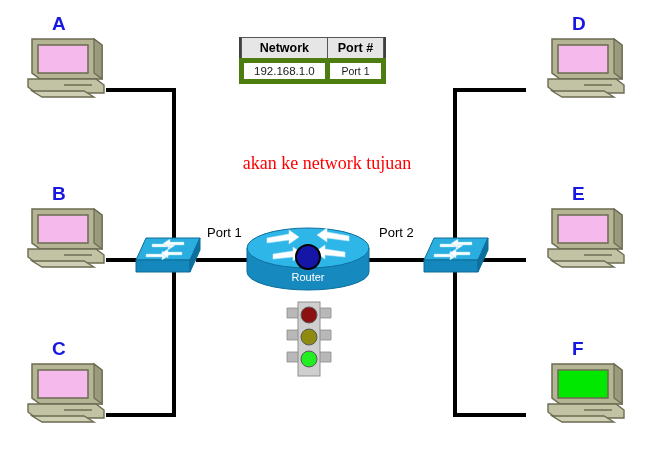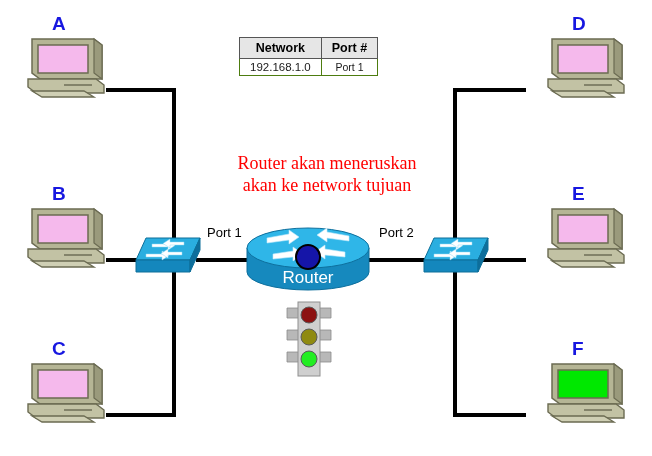--- a/index.html
+++ b/index.html
@@ -44,21 +44,21 @@
   .switch { position: absolute; width: 72px; height: 44px; }
 
   
   .router { position: absolute; width: 126px; height: 74px; }
   .router-text {
     position: absolute;
     left: 0; right: 0;
     bottom: 8px;
     text-align: center;
     color: #ffffff;
-    font-size: 17px;
+    font-size: 11px;
     line-height: 17px;
   }
 
   
   .port-label {
     position: absolute;
     font-size: 13px;
     color: #000000;
     white-space: nowrap;
   }
@@ -74,21 +74,21 @@
   .route-table th {
     background: #e6e6e6;
     font-weight: bold;
     border: 1px solid #555555;
     padding: 3px 10px;
     color: #000000;
     font-size: 12.5px;
   }
   .route-table td {
     background: #ffffff;
-    border: 1px solid #4d7c0f;
+    border: 5px solid #4d7c0f;
     padding: 2px 10px;
     color: #1a1a1a;
     text-align: center;
     font-size: 11.5px;
   }
   .route-table td.port-cell { font-size: 10.5px; }
 
   
   .annotation {
     position: absolute;
@@ -263,21 +263,20 @@
     </thead>
     <tbody>
       <tr>
         <td>192.168.1.0</td>
         <td class="port-cell">Port 1</td>
       </tr>
     </tbody>
   </table>
 
   <div class="annotation" style="left:207px; top:152px; width:240px;">
-    <div>Router akan meneruskan</div>
     <div>akan ke network tujuan</div>
   </div>
 
   <div class="traffic-light" style="left:285px; top:300px;">
     <svg width="48" height="80" viewBox="0 0 48 80">
       <g fill="#b8b8b8" stroke="#8c8c8c" stroke-width="0.8">
         <polygon points="2,8 14,8 16,18 2,18"></polygon>
         <polygon points="34,8 46,8 46,18 32,18"></polygon>
         <polygon points="2,30 14,30 16,40 2,40"></polygon>
         <polygon points="34,30 46,30 46,40 32,40"></polygon>

